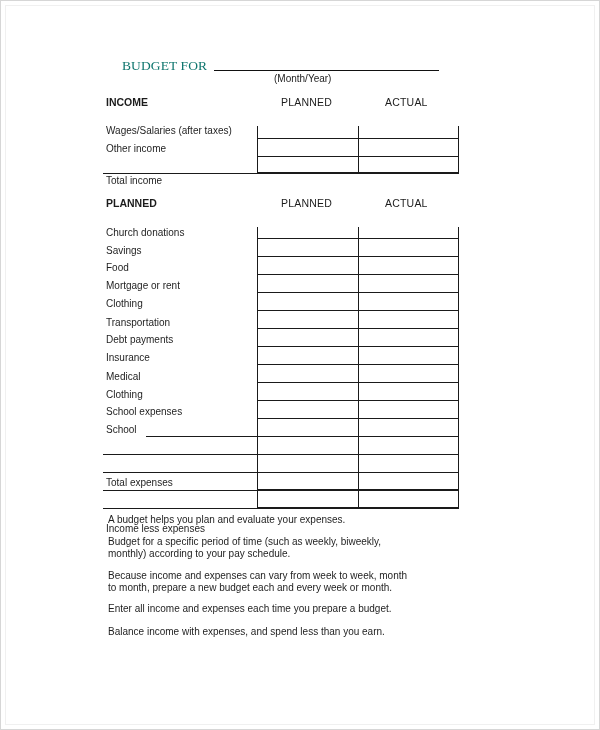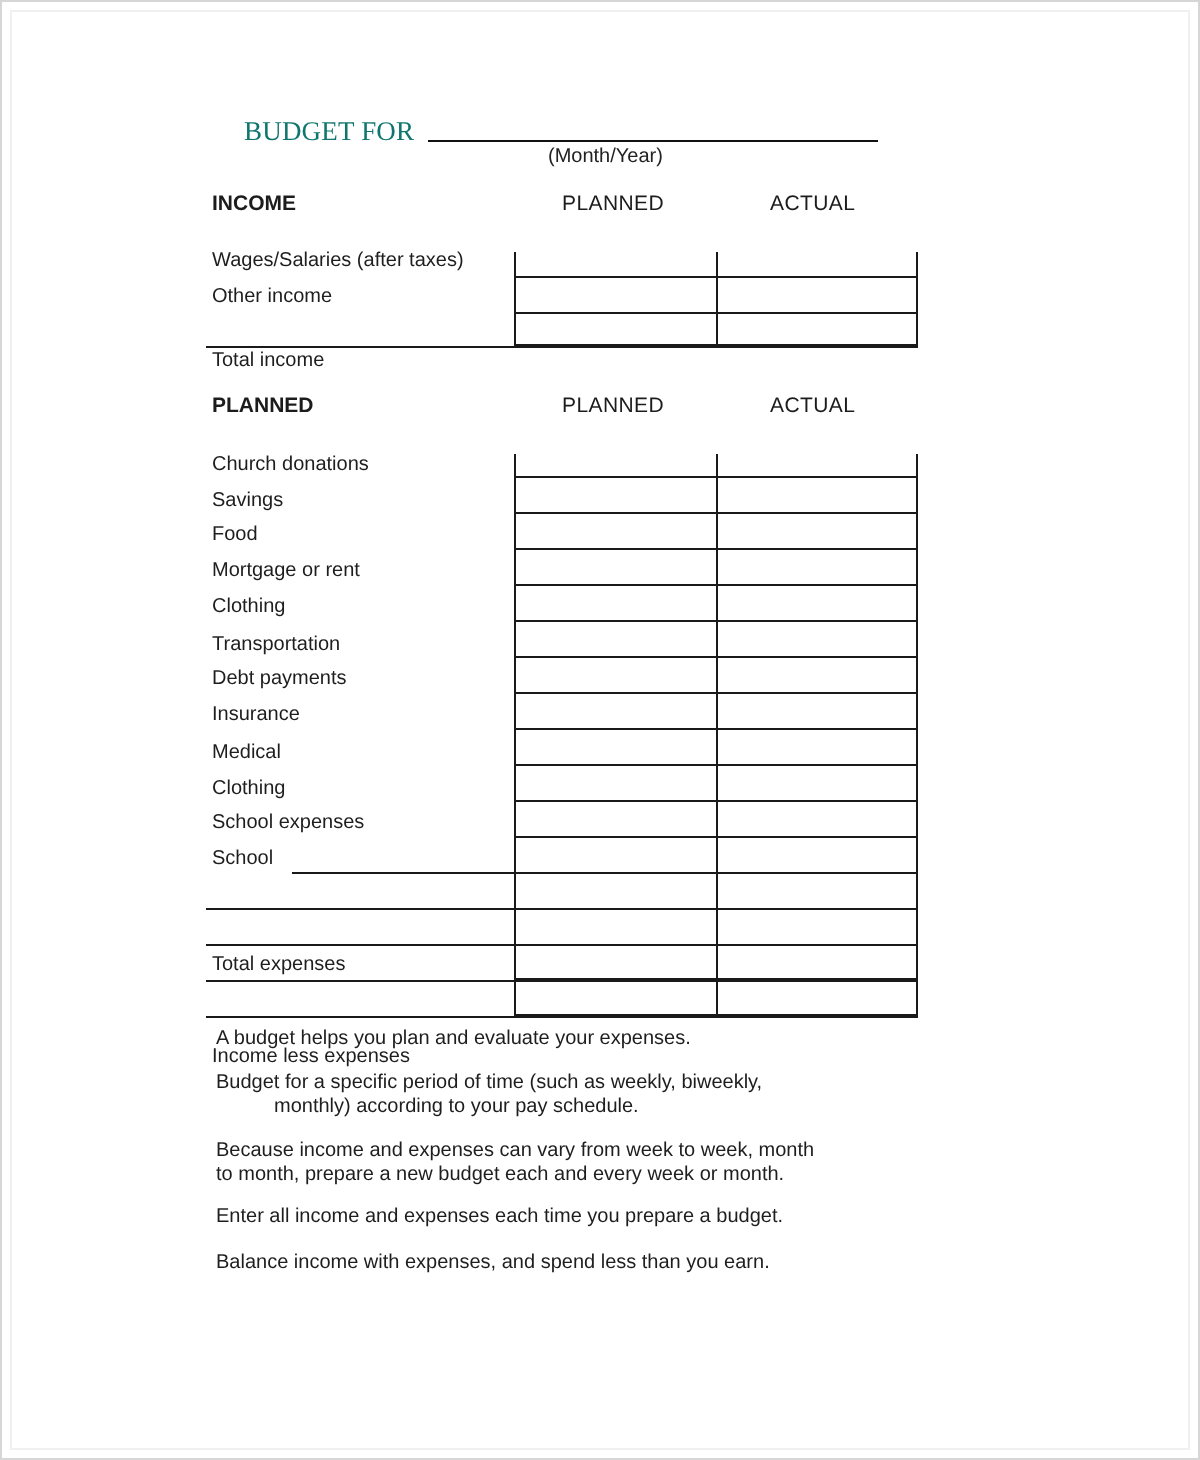--- a/index.html
+++ b/index.html
@@ -167,17 +167,17 @@
   <div class="hline bold" style="left:257px; top:507px; width:202px;"></div>
 
   <div class="cell" style="left:258px; top:228px; width:100px; height:10px;"></div>
   <div class="cell" style="left:359px; top:228px; width:99px; height:10px;"></div>
   <div class="cell" style="left:258px; top:491px; width:100px; height:16px;"></div>
   <div class="cell" style="left:359px; top:491px; width:99px; height:16px;"></div>
 </div>
 
 <div class="abs note" style="top:514px;">A budget helps you plan and evaluate your expenses.</div>
 <div class="abs note" style="top:536px;text-align:center;">Budget for a specific period of time (such as weekly, biweekly,</div>
-<div class="abs note" style="top:548px;margin-left:29px;">monthly) according to your pay schedule.</div>
+<div class="abs note" style="top:548px;">monthly) according to your pay schedule.</div>
 <div class="abs note" style="top:570px;">Because income and expenses can vary from week to week, month</div>
 <div class="abs note" style="top:582px;">to month, prepare a new budget each and every week or month.</div>
 <div class="abs note" style="top:603px;">Enter all income and expenses each time you prepare a budget.</div>
 <div class="abs note" style="top:626px;">Balance income with expenses, and spend less than you earn.</div>
 
 </body></html>

